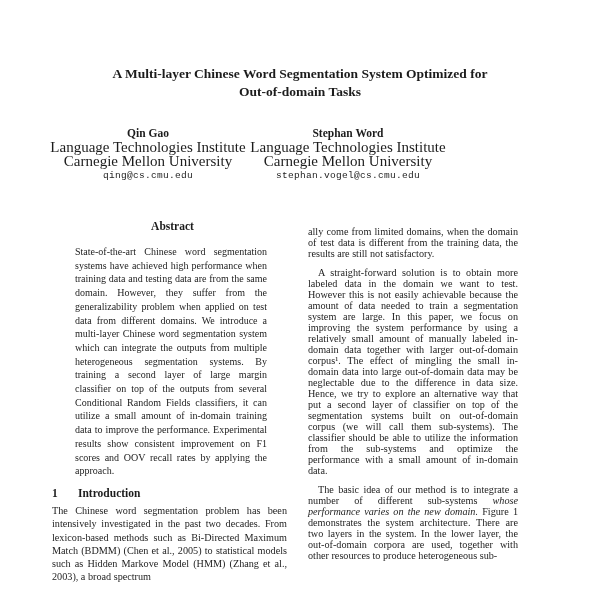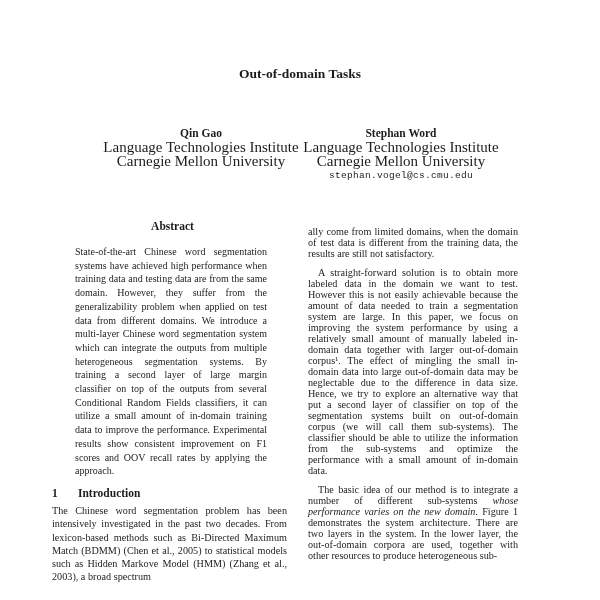--- a/index.html
+++ b/index.html
@@ -22,21 +22,21 @@
     font-size: 13.5px;
     line-height: 17.5px;
   }
   .title-line { display: block; white-space: nowrap; }
   .authors {
     position: absolute;
     top: 126px;
     left: 0;
     width: 600px;
     display: flex;
-    padding-left: 101px;
+    padding-left: 48px;
     box-sizing: border-box;
   }
   .author { width: 200px; text-align: center; }
   .author-name { font-weight: bold; font-size: 11.5px; line-height: 15px; }
   .author-affil { font-size: 15px; line-height: 13.5px; }
   .author-email {
     font-family: "Liberation Mono", "DejaVu Sans Mono", monospace;
     font-size: 9.5px;
     line-height: 15px;
     letter-spacing: 0.3px;
@@ -78,28 +78,30 @@
   .col-right p.body { margin: 8px; line-height: 11px; }
   .indent { text-indent: 10px; }
   .it { font-style: italic; }
 </style>
 </head>
 <body>
 
 <div class="page">
 
   <h1 class="title-block" style="margin:0; font-size:13.5px;">
+    <span class="title-line">A Multi-layer Chinese Word Segmentation System Optimized for</span>
     <span class="title-line">Out-of-domain Tasks</span>
   </h1>
 
   <div class="authors">
     <div class="author">
       <div class="author-name">Qin Gao</div>
       <div class="author-affil">Language Technologies Institute</div>
       <div class="author-affil">Carnegie Mellon University</div>
+      <div class="author-email">qing@cs.cmu.edu</div>
     </div>
     <div class="author">
       <div class="author-name">Stephan Word</div>
       <div class="author-affil">Language Technologies Institute</div>
       <div class="author-affil">Carnegie Mellon University</div>
       <div class="author-email">stephan.vogel@cs.cmu.edu</div>
     </div>
   </div>
 
   <div class="columns">

